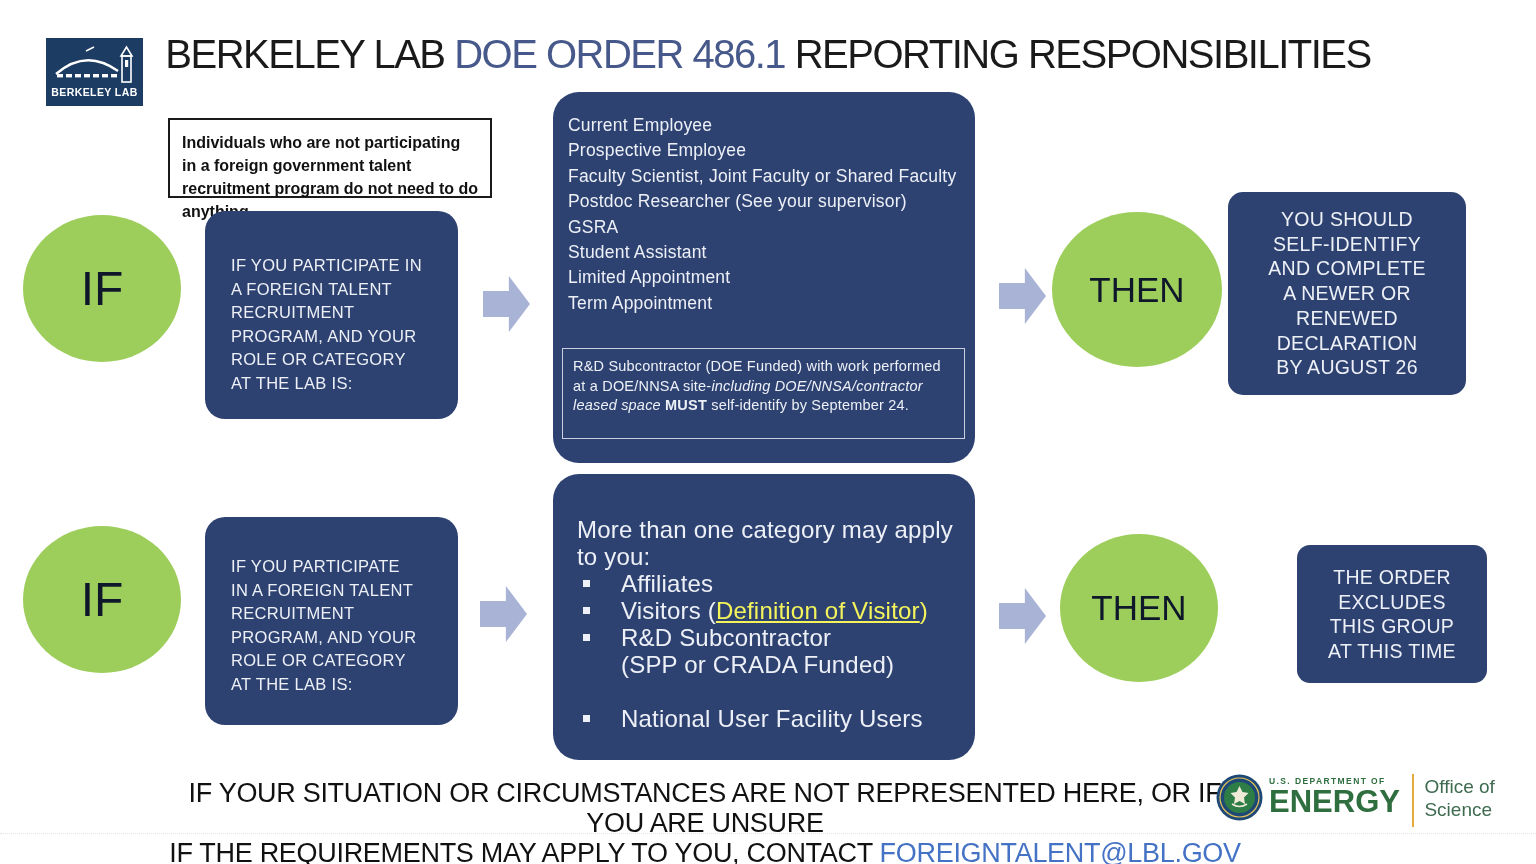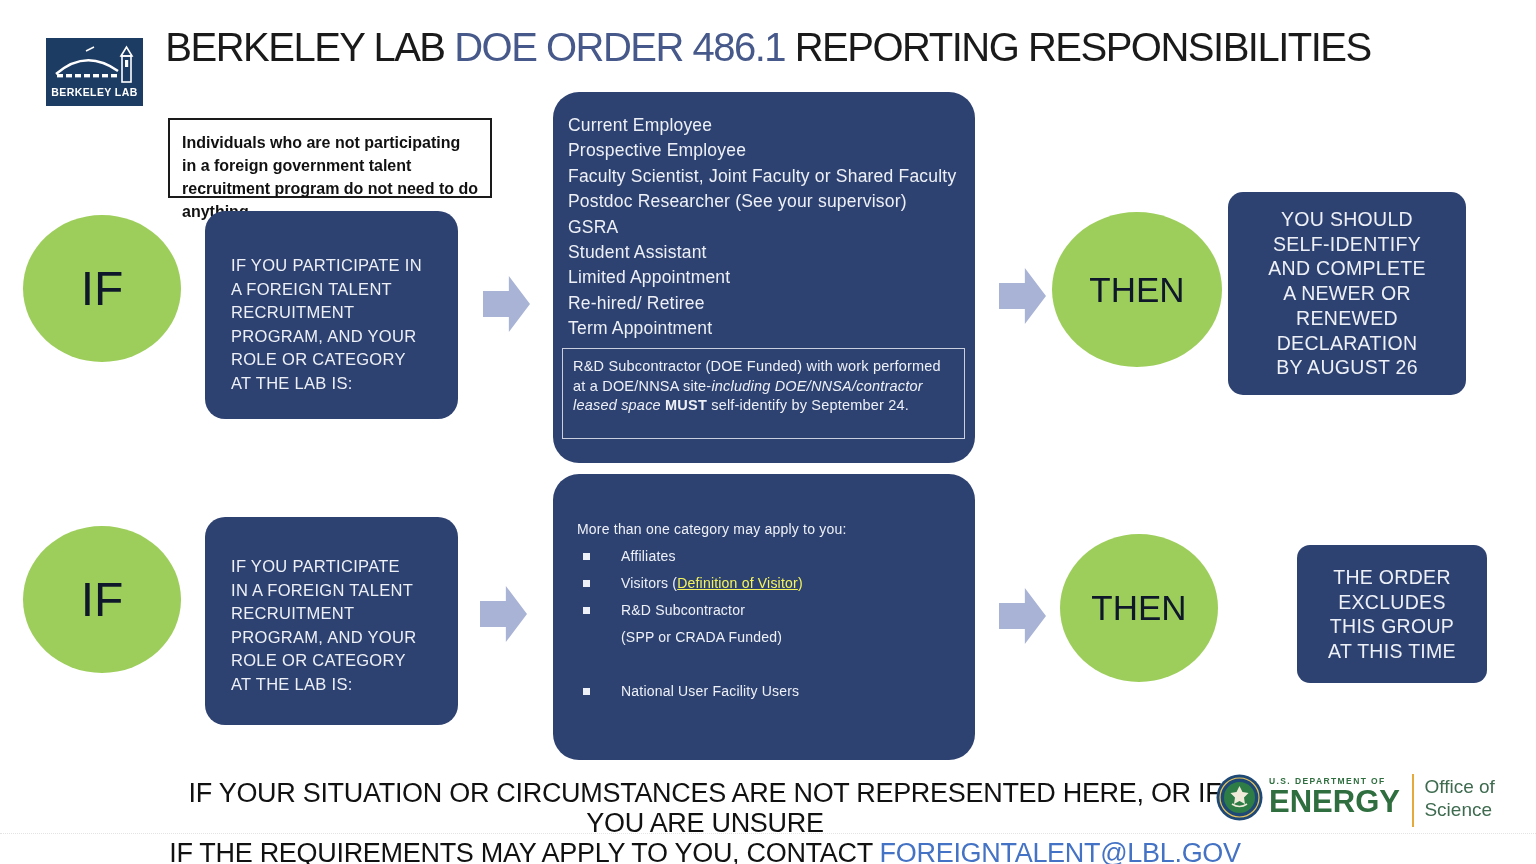--- a/index.html
+++ b/index.html
@@ -5,21 +5,21 @@
   * { margin:0; padding:0; box-sizing:border-box; }
   html,body { background:#fff; }
   body { font-family:"Liberation Sans", sans-serif; }
   .stage {
     position:relative; width:1536px; height:864px; background:#ffffff;
     overflow:hidden; margin:0 auto;
   }
   
   .lab-logo { position:absolute; left:46px; top:38px; width:97px; height:68px; }
   .page-title {
-    position:absolute; left:0; right:0; top:25px; text-align:center;
+    position:absolute; left:0; right:0; top:32px; text-align:center;
     font-size:40px; letter-spacing:-1.5px; color:#1a1a1a; white-space:nowrap;
     font-weight:500;
   }
   .page-title .accent { color:#46598a; }
   
   .note-box {
     position:absolute; left:168px; top:118px; width:324px; height:80px;
     border:2px solid #1a1a1a; background:#fff; padding:11px 12px 8px 12px;
     font-size:16px; font-weight:bold; line-height:23px; color:#111;
   }
@@ -53,21 +53,21 @@
   }
   .subnote .it { font-style:italic; }
   .subnote b { font-weight:bold; }
   .result-box1 { left:1228px; top:192px; width:238px; height:203px; border-radius:15px;
     display:flex; align-items:center; justify-content:center; text-align:center;
     font-size:19.5px; line-height:24.8px; letter-spacing:.3px; }
   
   .if-box2 { left:205px; top:517px; width:253px; height:208px; border-radius:20px;
     padding:38px 18px 0 26px; font-size:16.5px; line-height:23.5px; letter-spacing:.3px; }
   .cat-box2 { left:553px; top:474px; width:422px; height:286px; border-radius:26px;
-    padding:42px 10px 0 24px; font-size:14px; line-height:27px; letter-spacing:.2px; }
+    padding:42px 10px 0 24px; font-size:24px; line-height:27px; letter-spacing:.2px; }
   .bullet-row { display:flex; align-items:flex-start; }
   .bullet-row .sq {
     flex:0 0 auto; width:7px; height:7px; background:#edf0f6; margin:10px 0 0 6px;
   }
   .bullet-row .btxt { margin-left:31px; }
   .bullet-cont { margin-left:44px; }
   .gap-row { height:27px; }
   .vlink { color:#f4f45a; text-decoration:underline; text-decoration-color:#f4f45a; cursor:pointer; }
   .vparen { color:#f4f45a; }
   .result-box2 { left:1297px; top:545px; width:190px; height:138px; border-radius:13px;
@@ -133,21 +133,20 @@
   <div class="arrow a1"></div>
 
   <div class="navy cat-box1">
     <div class="cat-line">Current Employee</div>
     <div class="cat-line">Prospective Employee</div>
     <div class="cat-line">Faculty Scientist, Joint Faculty or Shared Faculty</div>
     <div class="cat-line">Postdoc Researcher (See your supervisor)</div>
     <div class="cat-line">GSRA</div>
     <div class="cat-line">Student Assistant</div>
     <div class="cat-line">Limited Appointment</div>
-    <div class="cat-line">Re-hired/ Retiree</div>
     <div class="cat-line">Term Appointment</div>
     <div class="subnote">
       <span>R&amp;D Subcontractor (DOE Funded) with work performed at a DOE/NNSA site-</span><span class="it">including DOE/NNSA/contractor leased space</span> <b>MUST</b><span> self-identify by September 24.</span>
     </div>
   </div>
 
   <div class="arrow a2"></div>
 
   <div class="oval then1">THEN</div>
 

